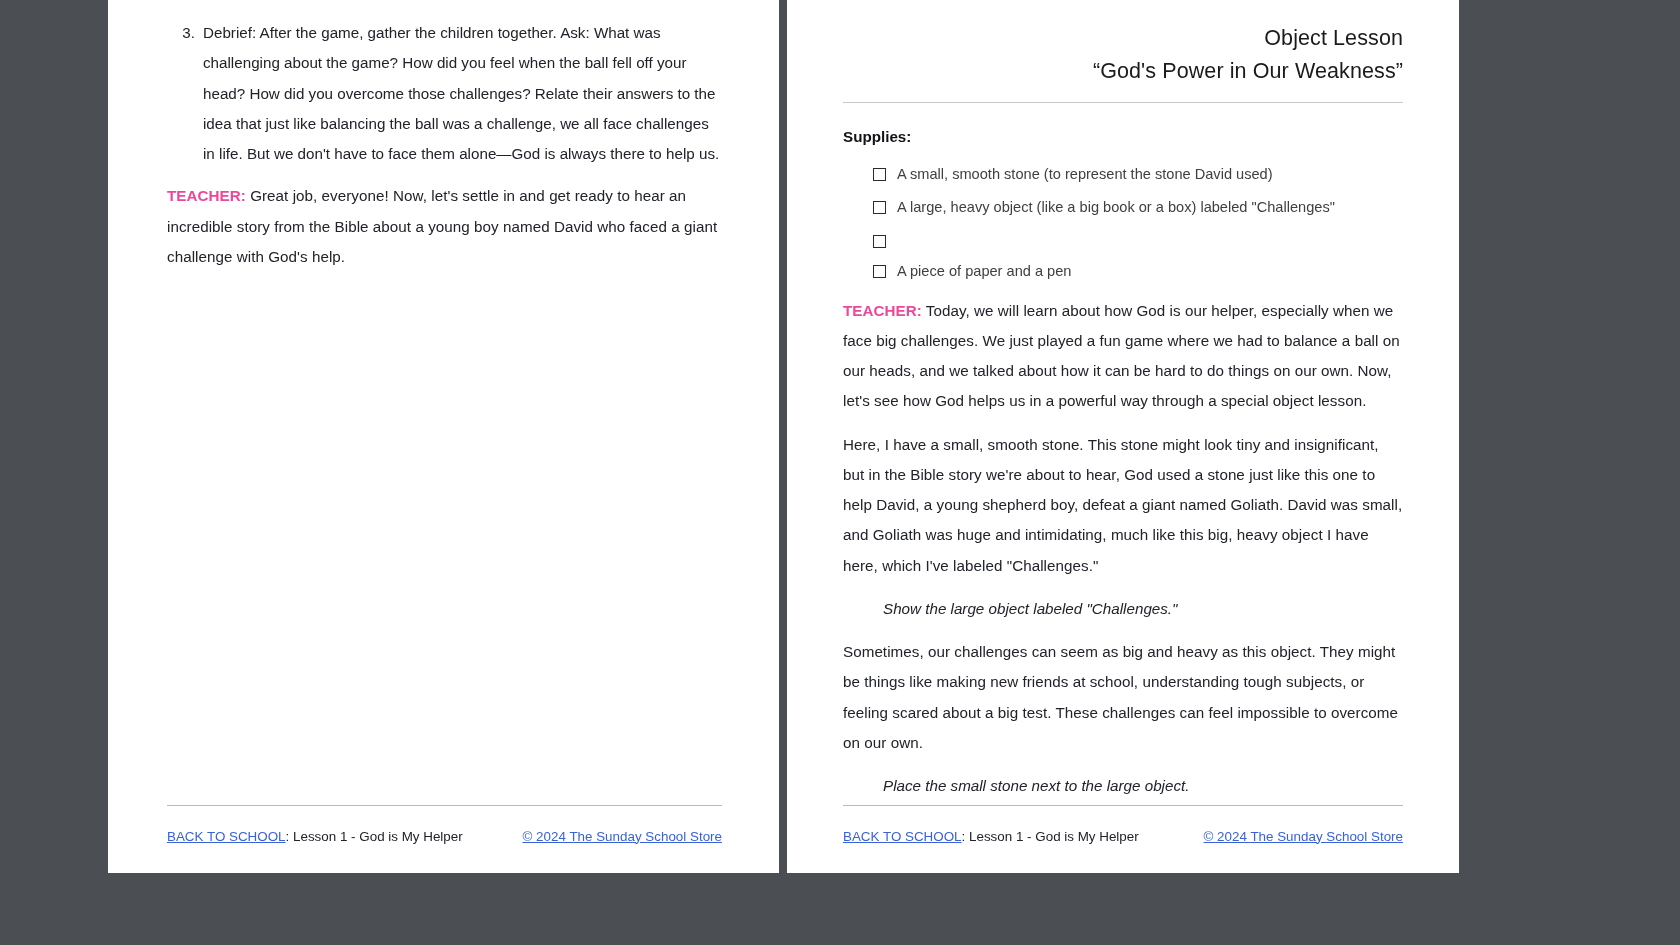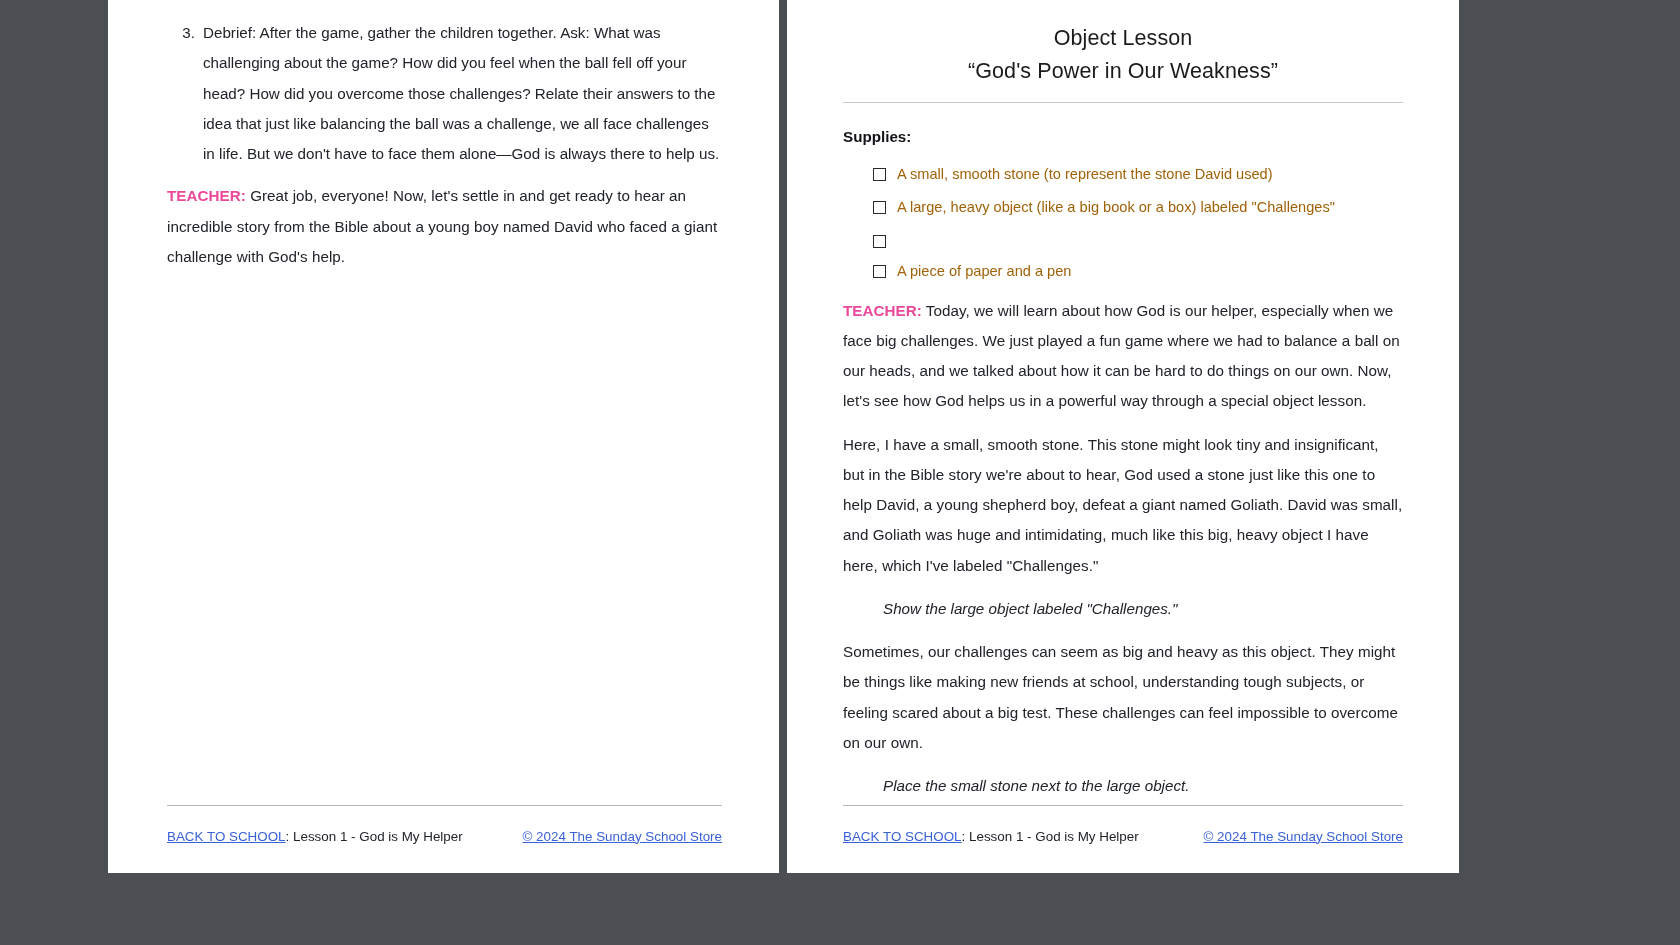--- a/index.html
+++ b/index.html
@@ -47,21 +47,21 @@
     left: 60px;
     right: 60px;
     top: 0;
   }
 
   .page-left .page-body { left: 59px; right: 57px; top: 18px; }
   .page-right .page-body { left: 56px; right: 56px; top: 22px; }
 
   
   .doc-title {
-    text-align: center;
+    text-align: right;
     font-size: 21.5px;
     color: #1b1b1b;
     line-height: 1.55;
     font-weight: 400;
     letter-spacing: 0.1px;
   }
   .title-line { display: block; }
 
   .title-rule {
     border: 0;
@@ -123,21 +123,21 @@
     color: #20232a;
   }
 
   ul.supplies {
     margin: 0 0 14px 0;
     padding-left: 30px;
     list-style: none;
   }
   ul.supplies li {
     font-size: 14.6px;
-    color: #a16207;
+    color: #404040;
     line-height: 1.42;
     margin-bottom: 13px;
     display: flex;
     align-items: flex-start;
   }
   .checkbox {
     display: inline-block;
     width: 11px;
     height: 11px;
     min-width: 11px;

